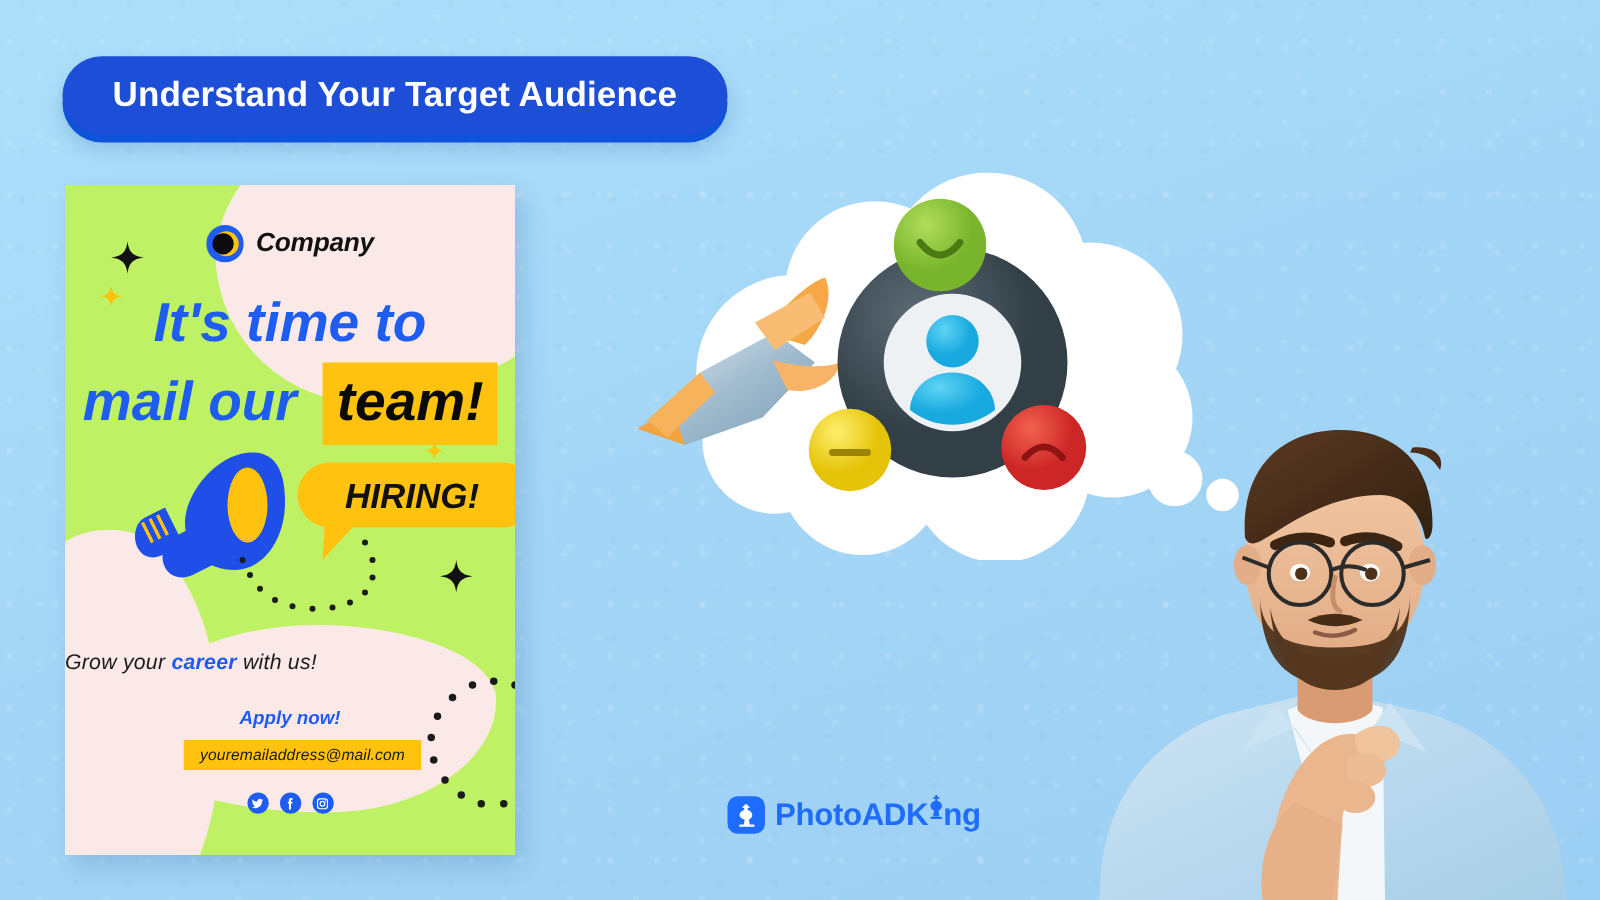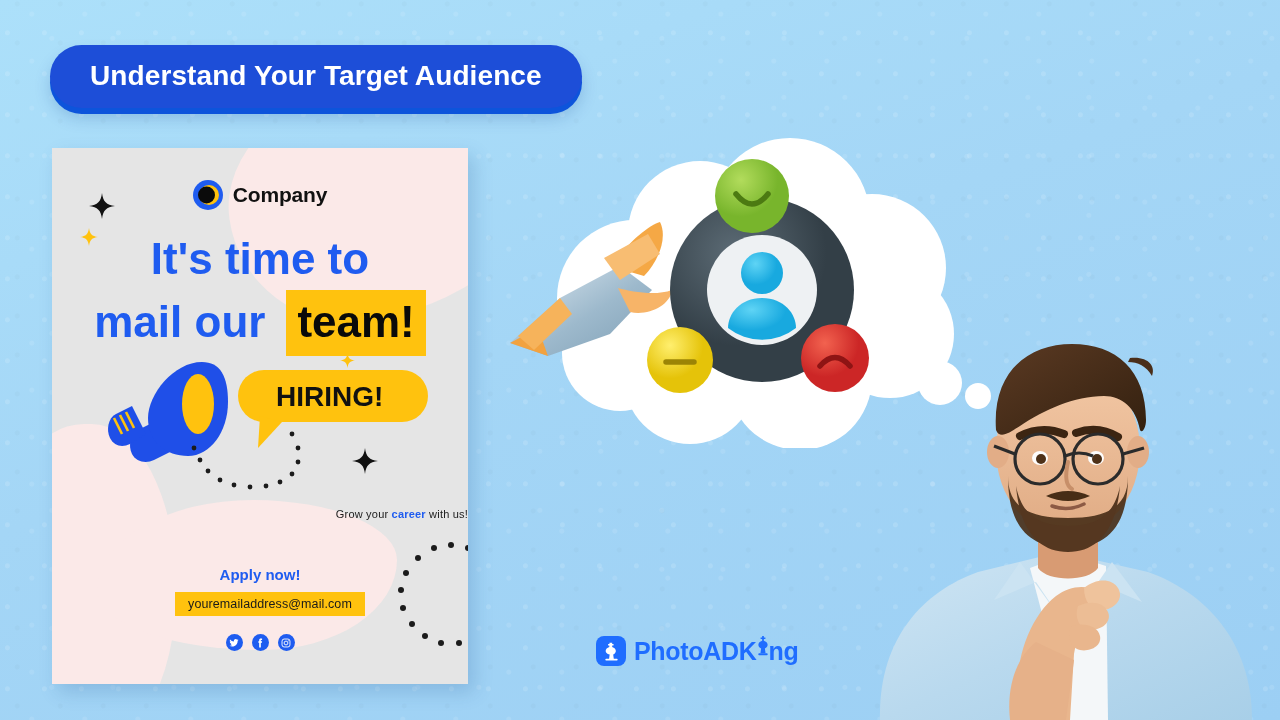--- a/index.html
+++ b/index.html
@@ -37,24 +37,25 @@
     font-size:28px;
     font-weight:bold;
     letter-spacing:.1px;
     white-space:nowrap;
     line-height:1.05;
   }
 
   
   .poster {
     position:absolute; left:52px; top:148px;
-    width:416px; height:536px;
-    background:#e5e5e5;
+    width:360px; height:536px;
+    background:#bef264;
     overflow:hidden;
     box-shadow:6px 8px 18px rgba(30,80,140,.20);
+    font-style:italic;
   }
   .blob { position:absolute; background:#fbe9e8; }
   .blob-tr {
     width:300px; height:240px; right:-60px; top:-70px;
     border-radius:55% 45% 60% 40% / 50% 55% 45% 50%;
     transform:rotate(-8deg);
   }
   .blob-bl {
     width:180px; height:330px; left:-56px; top:276px;
     border-radius:50% 48% 52% 50% / 42% 50% 50% 58%;
@@ -87,22 +88,22 @@
     margin-left:21px;
   }
 
   
   .mega-area { position:absolute; left:18px; top:208px; width:400px; height:140px; }
 
   
   .spark { position:absolute; }
 
   .grow {
-    position:absolute; top:360px; left:0; right:0;
-    text-align:right; font-size:11px; color:#1b1b1b; letter-spacing:.2px;
+    position:absolute; top:372px; left:0; right:0;
+    text-align:left; font-size:17px; color:#1b1b1b; letter-spacing:.2px;
   }
   .grow b { color:#1f5cf0; font-weight:bold; }
 
   .apply {
     position:absolute; top:418px; left:0; right:0;
     text-align:center; font-size:15px; font-weight:bold; color:#1f5cf0;
   }
   .email-wrap { position:absolute; top:444px; left:0; right:0; text-align:center;margin-left:20px; }
   .email {
     display:inline-block; background:#ffc20e; color:#1a1a1a;
@@ -120,21 +121,21 @@
 
   .dotcircle { position:absolute; right:-38px; top:392px; width:110px; height:110px; }
 
   
   .cloud-area { position:absolute; left:500px; top:138px; width:520px; height:310px; }
 
   
   .man { position:absolute; right:0; bottom:0; width:420px; height:420px; overflow:hidden; }
 
   
-  .pak { position:absolute; left:582px; top:636px; display:flex; align-items:flex-end; gap:8px;margin-left:14px; }
+  .pak { position:absolute; left:582px; top:636px; display:flex; align-items:flex-end; gap:8px; }
   .pak-mark {
     width:30px; height:30px; border-radius:8px; background:#1f6dff;
     display:flex; align-items:center; justify-content:center;
   }
   .pak-text { font-size:25px; font-weight:bold; color:#1f6dff; letter-spacing:-.3px; display:flex; align-items:baseline; }
 </style>
 </head>
 <body>
 
 <div id="stage">

